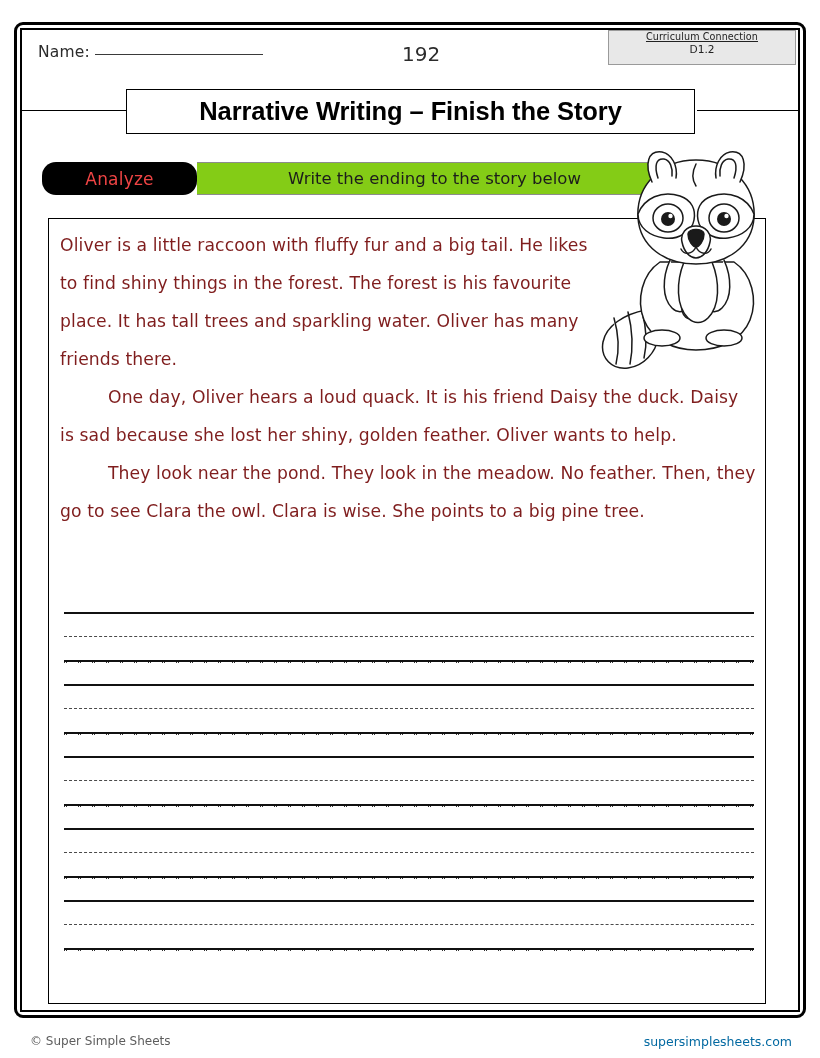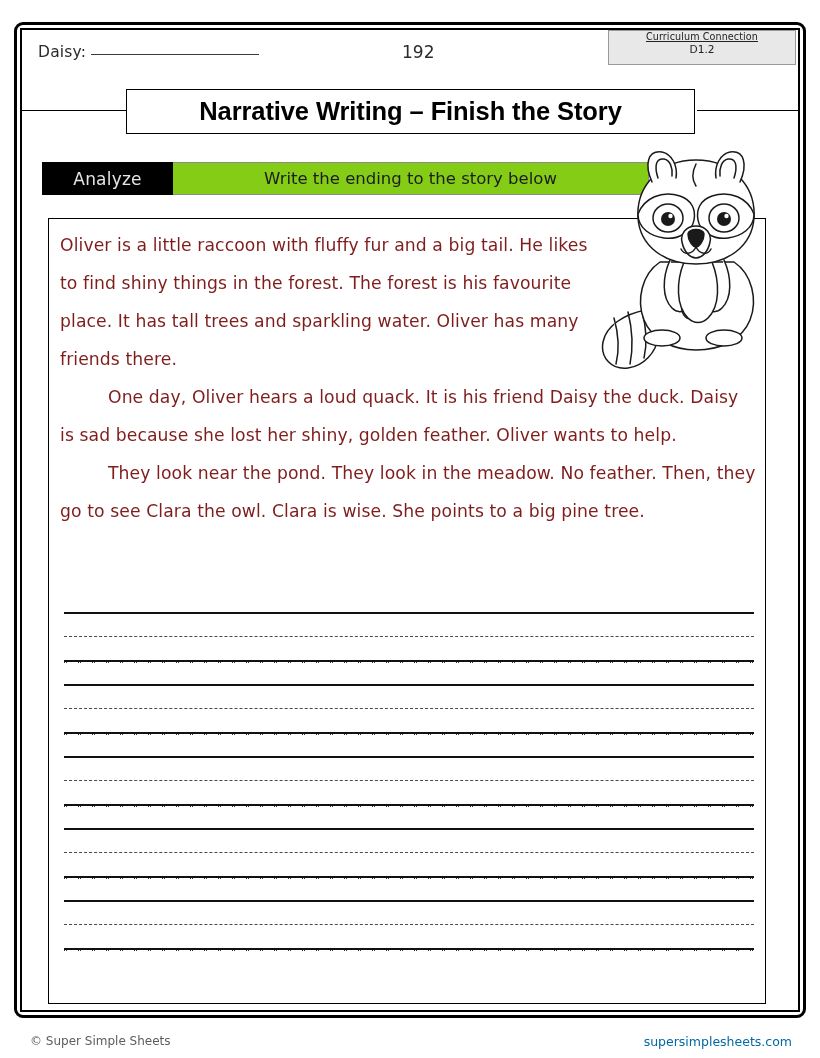--- a/index.html
+++ b/index.html
@@ -45,21 +45,21 @@
     display: inline-block;
     width: 168px;
     border-bottom: 1.4px solid #3a3a3a;
     margin-left: 5px;
     vertical-align: 2px;
     height: 13px;
   }
   .page-number {
     position: absolute;
     left: 380px; top: 12px;
-    font-size: 17px;
+    font-size: 20px;
     color: #2b2b2b;
   }
 
   
   .curric-box {
     position: absolute;
     left: 608px; top: 30px;
     width: 188px; height: 35px;
     background: #e8e8e8;
     border: 1px solid #9a9a9a;
@@ -116,28 +116,29 @@
 
   
   .strip {
     position: absolute;
     left: 42px; top: 162px;
     height: 33px;
     display: flex;
     align-items: stretch;
   }
   .strip-tab {
-    width: 131px;
+    width: 155px;
     background: #000;
-    color: #e5e5e5;
+    color: #ef4444;
     display: flex;
     align-items: center;
     justify-content: center;
     font-size: 17px;
     letter-spacing: .2px;
+    border-radius: 14px;
   }
   .strip-instruction {
     width: 476px;
     background: #84cc16;
     border: 1px solid #8c8c8c;
     border-left: none;
     color: #1c1c1c;
     display: flex;
     align-items: center;
     justify-content: center;
@@ -223,21 +224,21 @@
   }
 </style>
 </head>
 <body>
 
 <div class="page-outer"></div>
 <div class="page-inner"></div>
 
 <div class="header-row">
   <div class="name-label">
-    <span>Daisy:</span><span class="name-blank"></span>
+    <span>Name:</span><span class="name-blank"></span>
   </div>
   <div class="page-number">192</div>
 </div>
 
 <div class="curric-box">
   <span class="curric-title">Curriculum Connection</span>
   <span class="curric-code">D1.2</span>
 </div>
 
 <div class="rule-left"></div>

